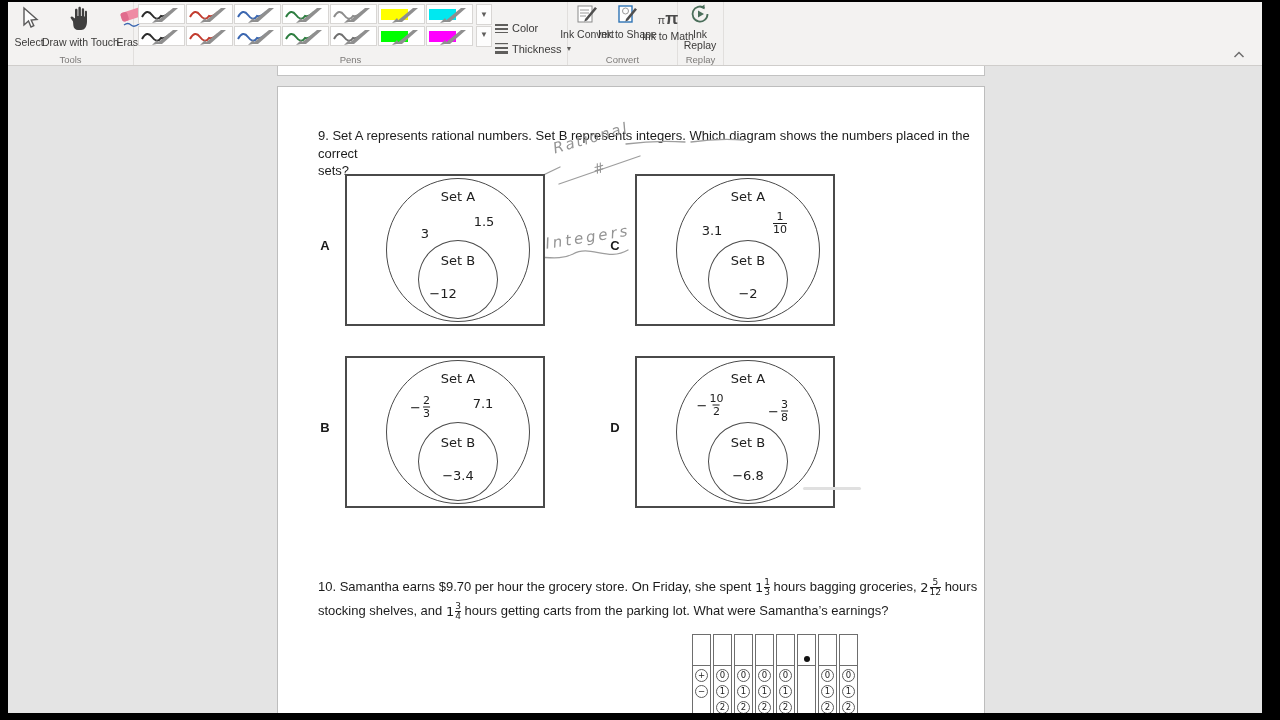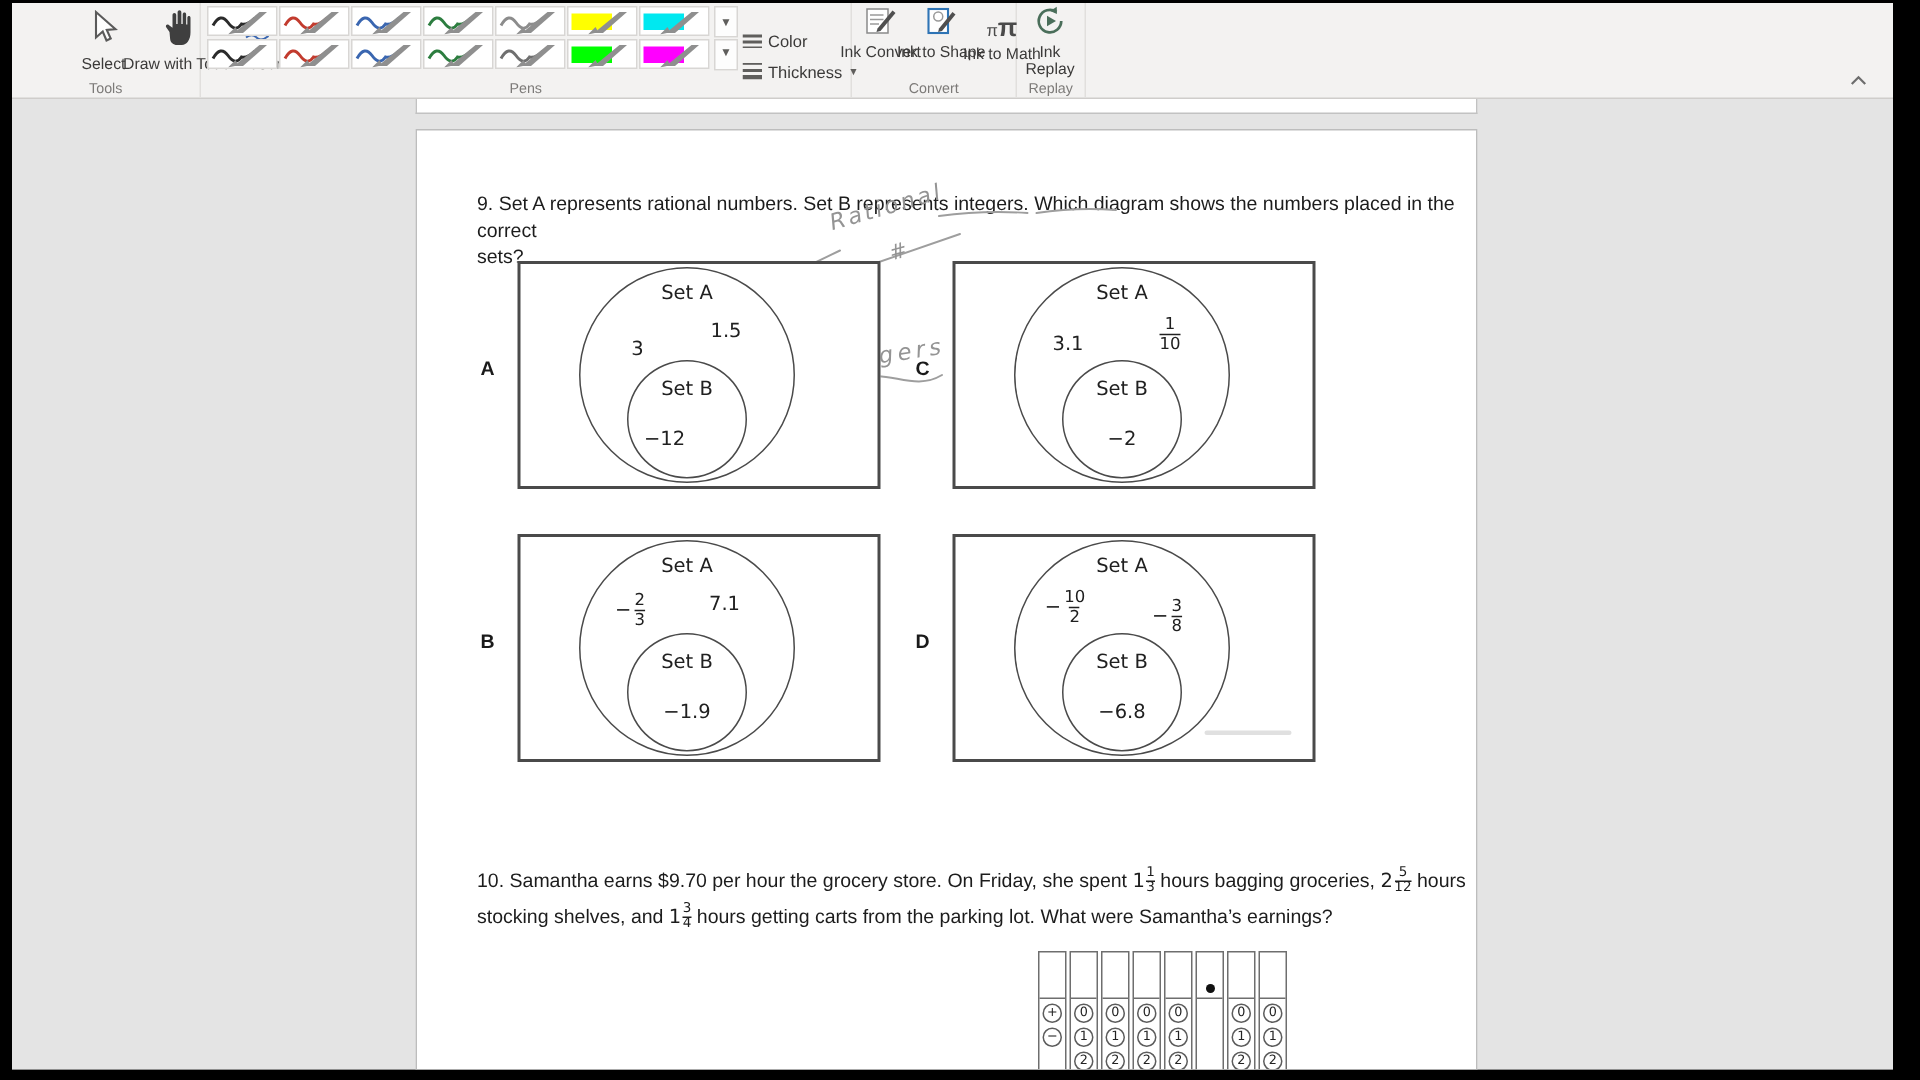--- a/index.html
+++ b/index.html
@@ -43,21 +43,21 @@
   .page-sliver { position:absolute; left:269px; top:0; width:708px; height:10px; background:#fff;
                  border:1px solid #c2c2c2; border-top:none; }
   .page { position:absolute; left:269px; top:20px; width:708px; height:780px; background:#fff;
           border:1px solid #bdbdbd; }
 
   .qtext { position:absolute; font-size:13px; color:#1c1c1c; line-height:17.5px; width:660px; }
   .q9 { left:40px; top:40px; }
   .q10 { left:40px; top:488px; line-height:23px; }
 
   
-  .diagram { position:absolute; width:242px; height:152px; border:2px solid #4a4a4a; background:#fff; }
+  .diagram { position:absolute; width:200px; height:152px; border:2px solid #4a4a4a; background:#fff; }
   .circle-a { position:absolute; left:39px; top:2px; width:144px; height:144px; border:1.6px solid #4a4a4a; border-radius:50%; }
   .circle-b { position:absolute; left:71px; top:64px; width:80px; height:79px; border:1.6px solid #4a4a4a; border-radius:50%; }
   .dg-text { position:absolute; transform:translate(-50%,-50%); font-family:"DejaVu Sans", sans-serif;
              font-size:13px; color:#202020; white-space:nowrap; }
   .opt-letter { position:absolute; width:14px; text-align:center; font-weight:bold; font-size:13px; color:#1a1a1a; }
   .frac { display:inline-flex; align-items:center; font-family:"DejaVu Sans", sans-serif; }
   .frac .stack { display:inline-flex; flex-direction:column; align-items:center; font-size:11px; line-height:12px; }
   .frac .den { border-top:1px solid #202020; }
   .frac .sign { margin-right:2px; font-size:13px; }
 
@@ -88,21 +88,21 @@
 </head>
 <body>
 
 <div class="screen">
   <div class="app">
 
     <div class="ribbon">
 
       <div class="rgroup" style="left:0;width:126px;">
         <div class="tools-btns">
-          <div class="big-btn" style="width:38px;margin-left:40px;">
+          <div class="big-btn" style="width:38px;">
             <span>
               <svg width="26" height="26" viewBox="0 0 26 26">
                   <path d="M8 3 L8 20 L12.5 16 L15 22 L17.8 20.7 L15.2 15 L21 14.4 Z" fill="#fdfdfd" stroke="#5a5a5a" stroke-width="1.4"></path>
                 </svg>
             </span>
             <span class="blabel">Select</span>
           </div>
           <div class="big-btn" style="width:56px;">
             <span>
               <svg width="24" height="26" viewBox="0 0 24 26">
@@ -378,21 +378,21 @@
               <div class="dg-text" style="left: 111px; top: 20px;">Set A</div>
               <div class="dg-text" style="left: 73px; top: 49px;"><span class="frac">
                   <span class="sign">−</span>
                   <span class="stack">
                     <span class="num">2</span>
                     <span class="den">3</span>
                   </span>
                 </span></div>
               <div class="dg-text" style="left: 136px; top: 45px;"><span>7.1</span></div>
               <div class="dg-text" style="left: 111px; top: 84px;">Set B</div>
-              <div class="dg-text" style="left: 111px; top: 117px;">−1.9</div>
+              <div class="dg-text" style="left: 111px; top: 117px;">−3.4</div>
             </div>
             <div class="opt-letter" style="left: 330px; top: 333px;">D</div>
             <div class="diagram" style="left: 357px; top: 269px;">
               <div class="circle-a"></div>
               <div class="circle-b"></div>
               <div class="dg-text" style="left: 111px; top: 20px;">Set A</div>
               <div class="dg-text" style="left: 73px; top: 47px;"><span class="frac">
                   <span class="sign">−</span>
                   <span class="stack">
                     <span class="num">10</span>

